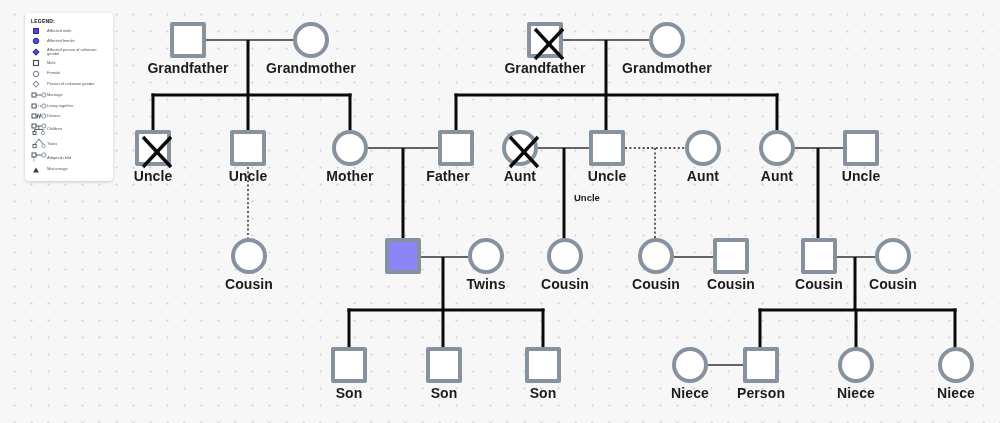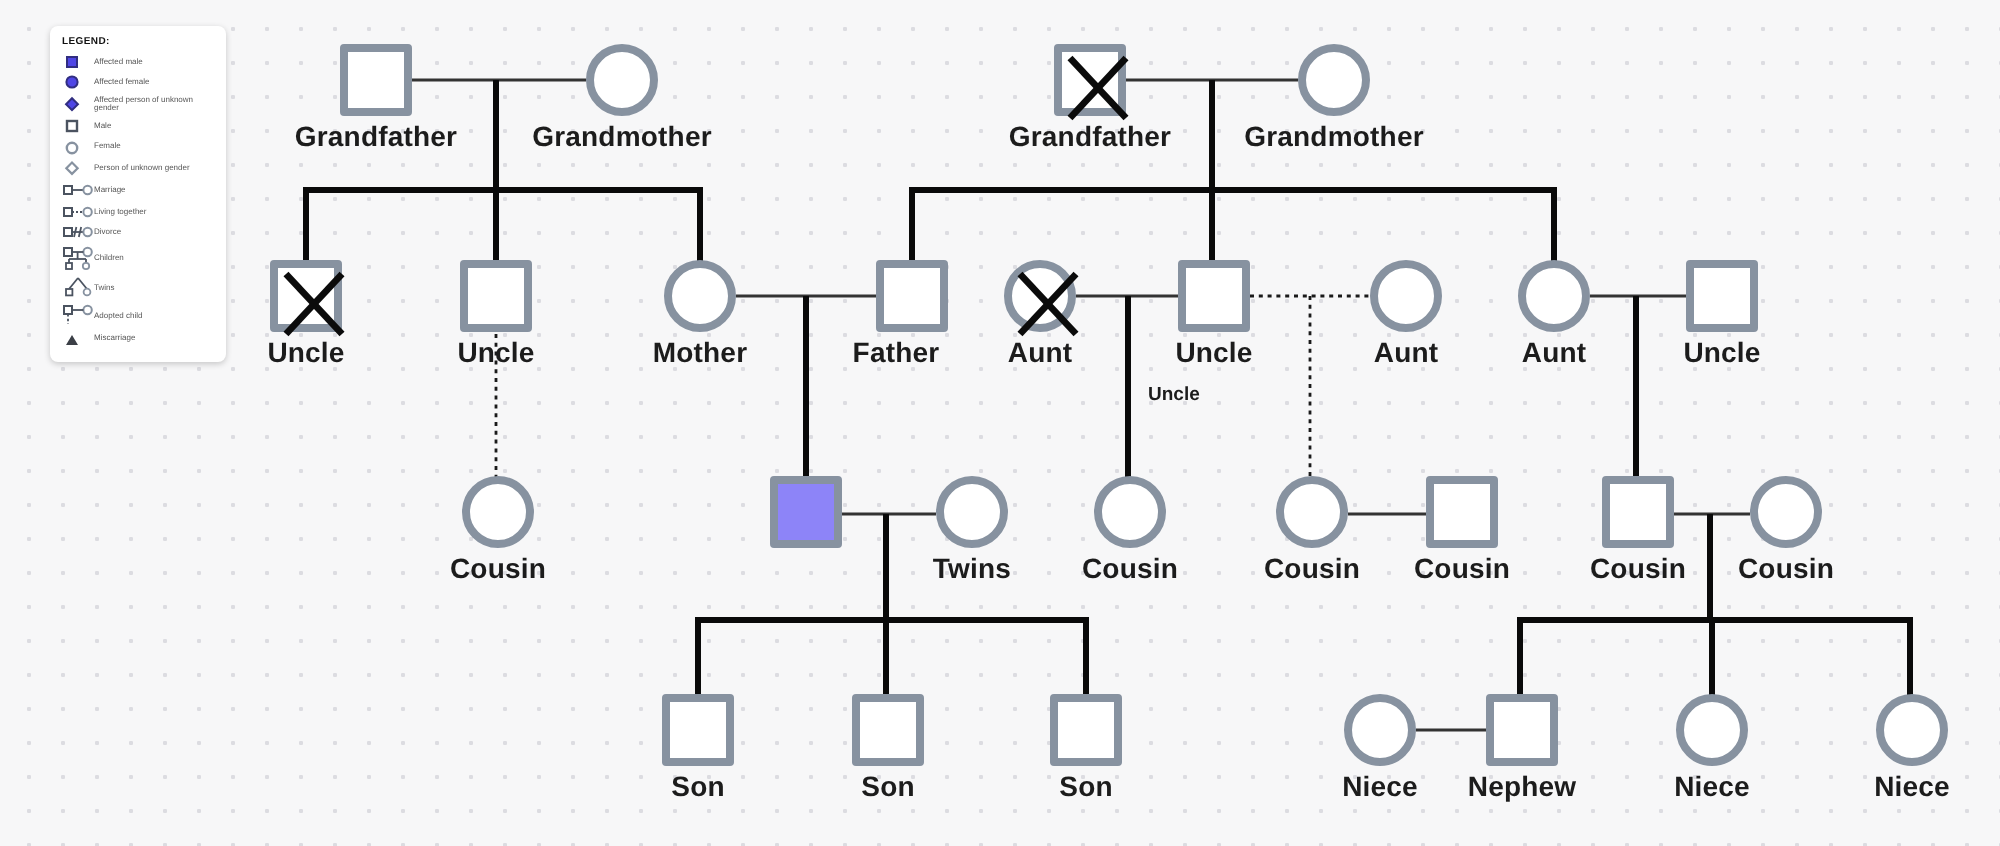--- a/index.html
+++ b/index.html
@@ -159,21 +159,21 @@
   <div class="node sq" style="left:525px;top:347px"></div>
   <div class="node ci" style="left:672px;top:347px"></div>
   <div class="node sq" style="left:743px;top:347px"></div>
   <div class="node ci" style="left:838px;top:347px"></div>
   <div class="node ci" style="left:938px;top:347px"></div>
 
   <div class="nlabel" style="left:304px;top:385px">Son</div>
   <div class="nlabel" style="left:399px;top:385px">Son</div>
   <div class="nlabel" style="left:498px;top:385px">Son</div>
   <div class="nlabel" style="left:645px;top:385px">Niece</div>
-  <div class="nlabel" style="left:716px;top:385px">Nephew</div>
+  <div class="nlabel" style="left:716px;top:385px">Person</div>
   <div class="nlabel" style="left:811px;top:385px">Niece</div>
   <div class="nlabel" style="left:911px;top:385px">Niece</div>
 
   <div id="legend">
     <div class="ltitle">LEGEND:</div>
 
     <div class="lrow">
       <span class="licon">
           <svg width="10" height="8">
             <rect x="2.5" y="1.5" width="5" height="5" fill="#4f46e5" stroke="#312e81" stroke-width="1"></rect>

